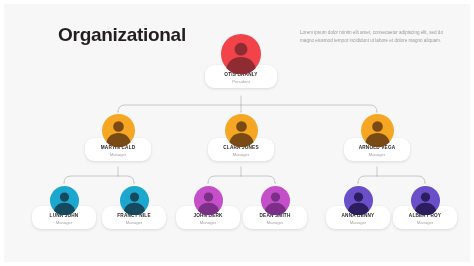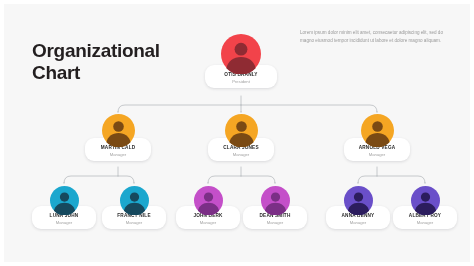--- a/index.html
+++ b/index.html
@@ -21,27 +21,28 @@
     background: #f7f7f7;
     box-sizing: border-box;
     border: 4px solid #ffffff;
     overflow: hidden;
   }
 
   
   #title {
     position: absolute;
     left: 28px;
-    top: 36px;
+    top: 20px;
     width: 180px;
     font-size: 19px;
     line-height: 1.18;
     font-weight: bold;
     letter-spacing: -0.3px;
     color: #231f20;
+    text-align: center;
   }
   #lorem {
     position: absolute;
     left: 296px;
     top: 25px;
     width: 158px;
     font-size: 4.6px;
     line-height: 1.85;
     color: #9a9a9a;
     text-align: left;
@@ -109,21 +110,21 @@
   .tier-3 .avatar { width: 29px; height: 29px; }
 
   .tier-1 .plate { min-width: 58px; }
   .tier-3 .plate { min-width: 50px; }
 </style>
 </head>
 <body>
 
 <div id="slide">
 
-  <div id="title"><span>Organizational</span><br><span>Chart</span></div>
+  <div id="title"><span>Organizational</span><br></div>
 
   <div id="lorem">Lorem ipsum dolor minim elit amet, consecaetur adipiscing elit, sed do magno eiusmod tempor incididunt ut labore et dolore magno aliquam.</div>
 
   <svg id="wires" viewBox="0 0 474 266">
     <defs>
       <marker id="arw" viewBox="0 0 6 6" refX="3" refY="3" markerWidth="3.2" markerHeight="3.2" orient="auto">
         <path d="M0.6,0.9 L4.2,3 L0.6,5.1" fill="none" stroke="#b9bcc0" stroke-width="0.9" stroke-linecap="round" stroke-linejoin="round"></path>
       </marker>
     </defs>
     <g fill="none" stroke="#b9bcc0" stroke-width="0.8" stroke-linecap="round">

